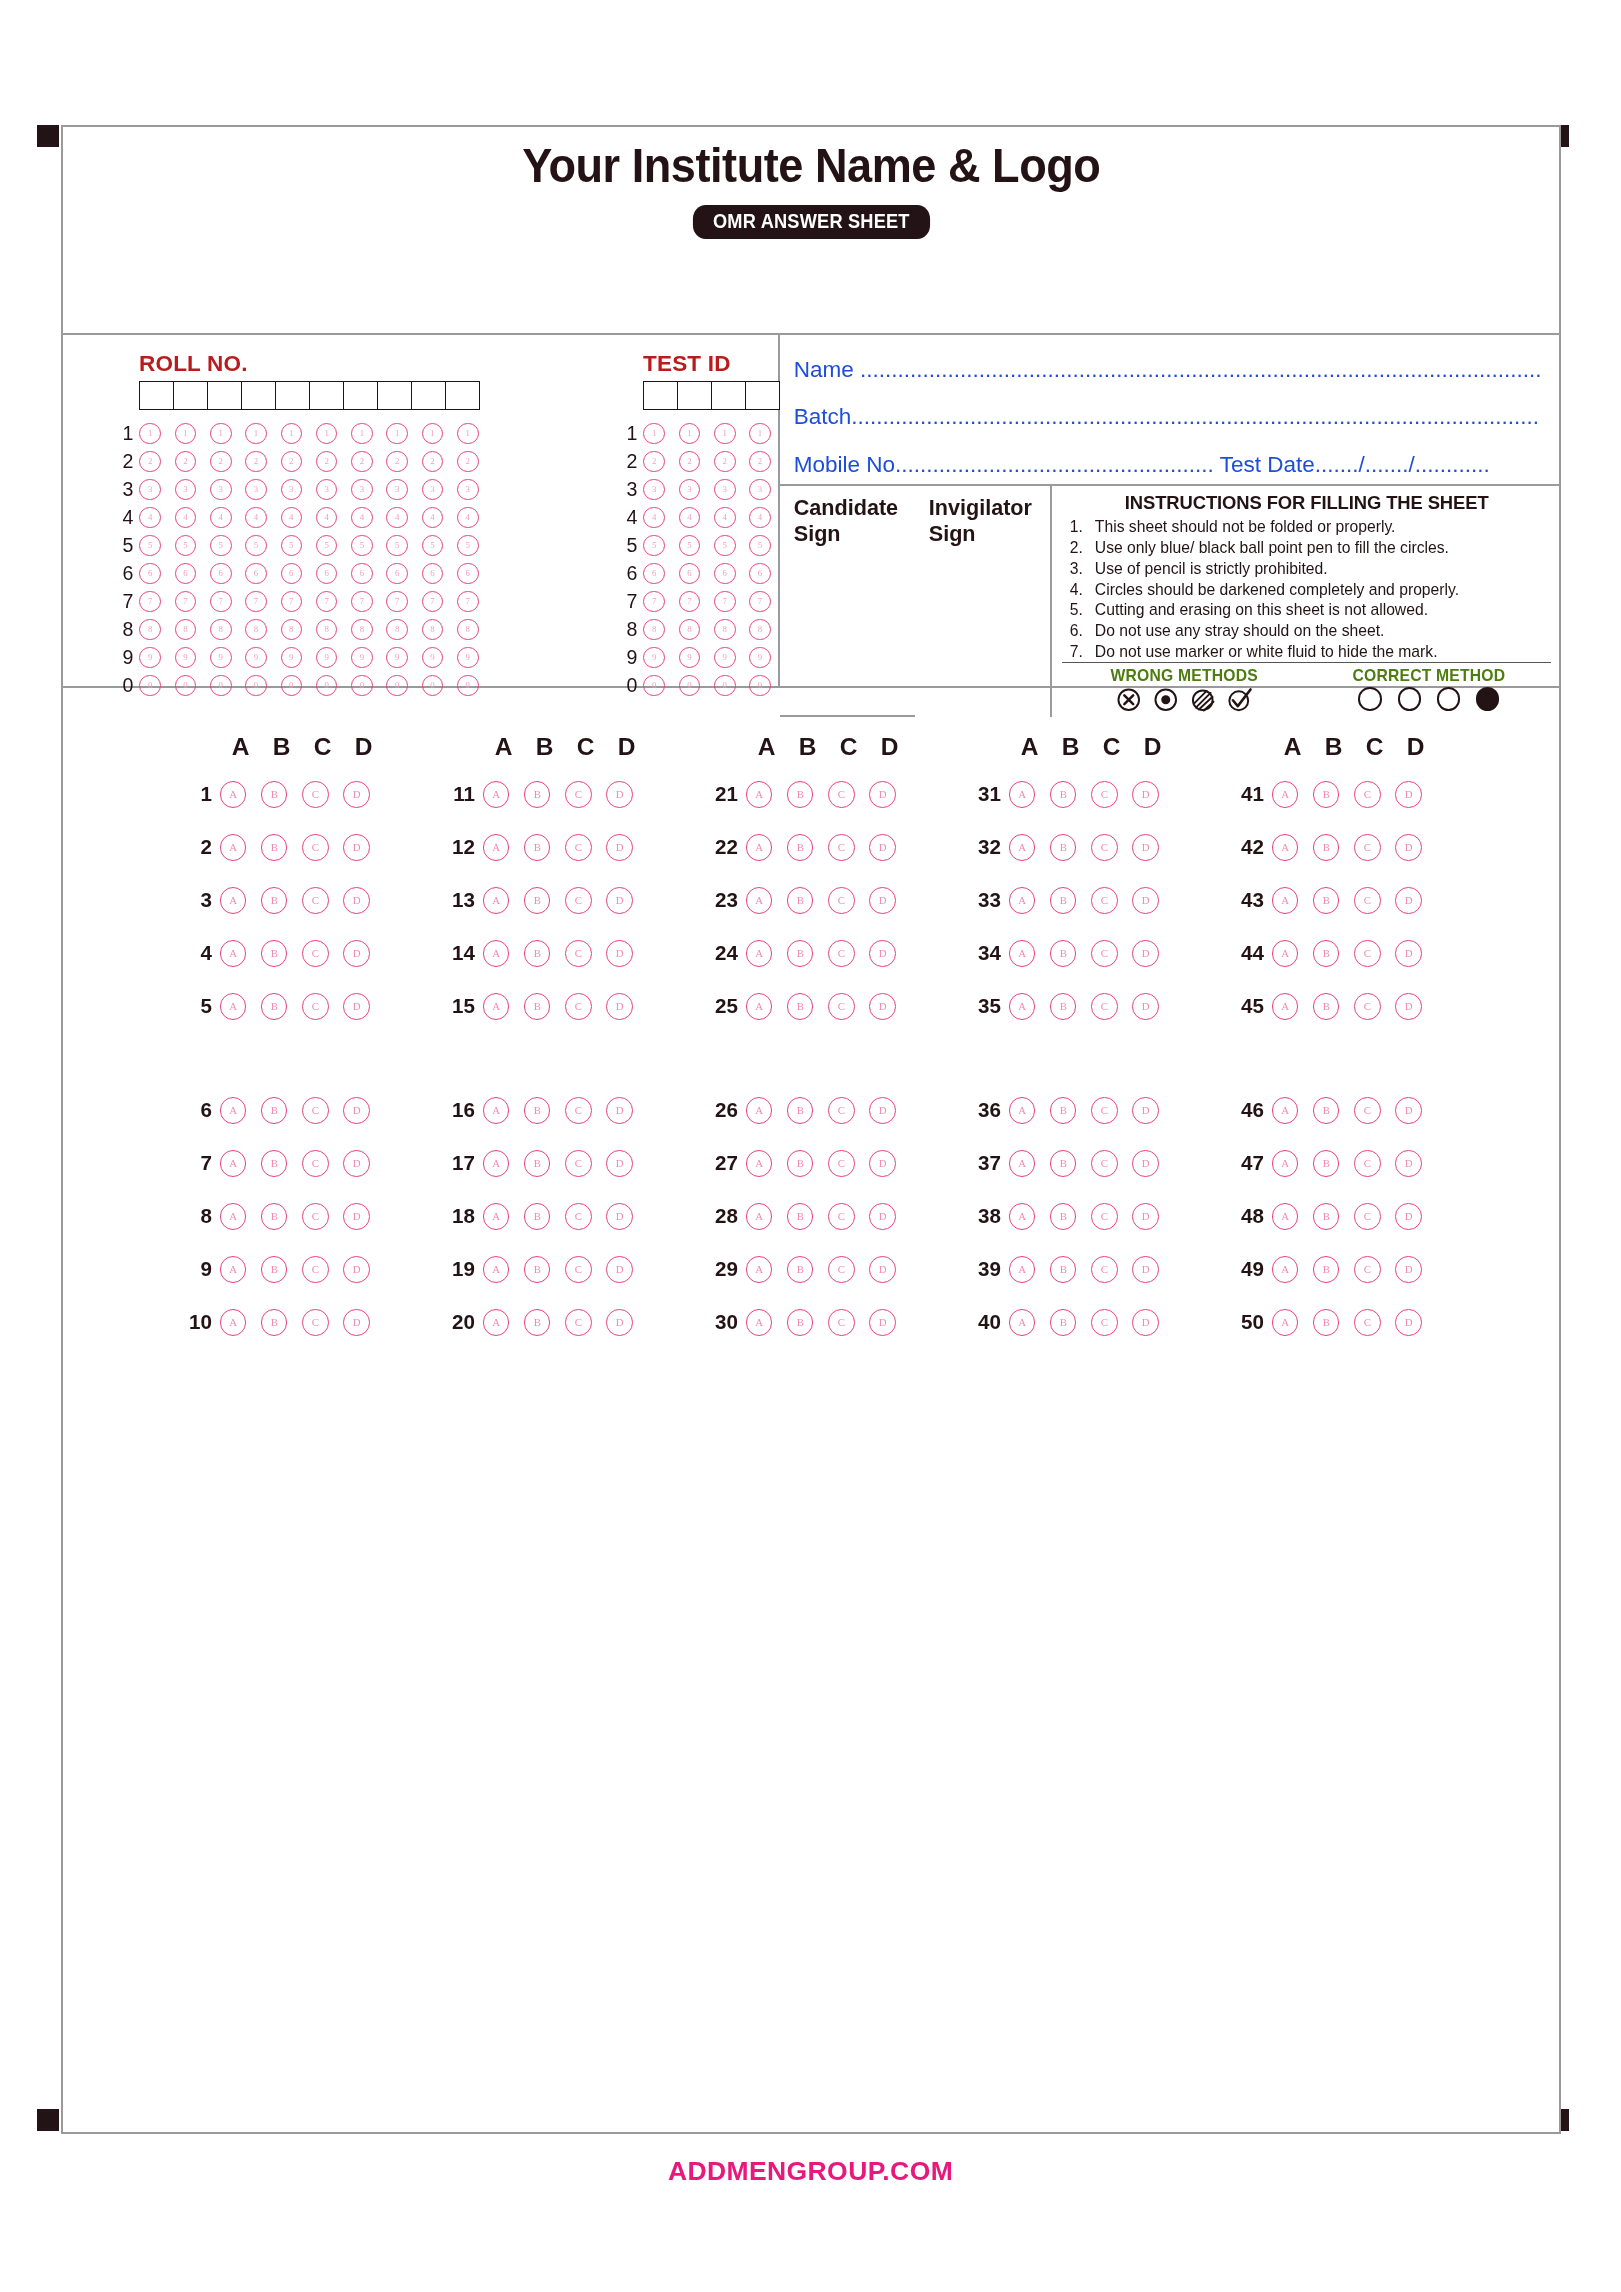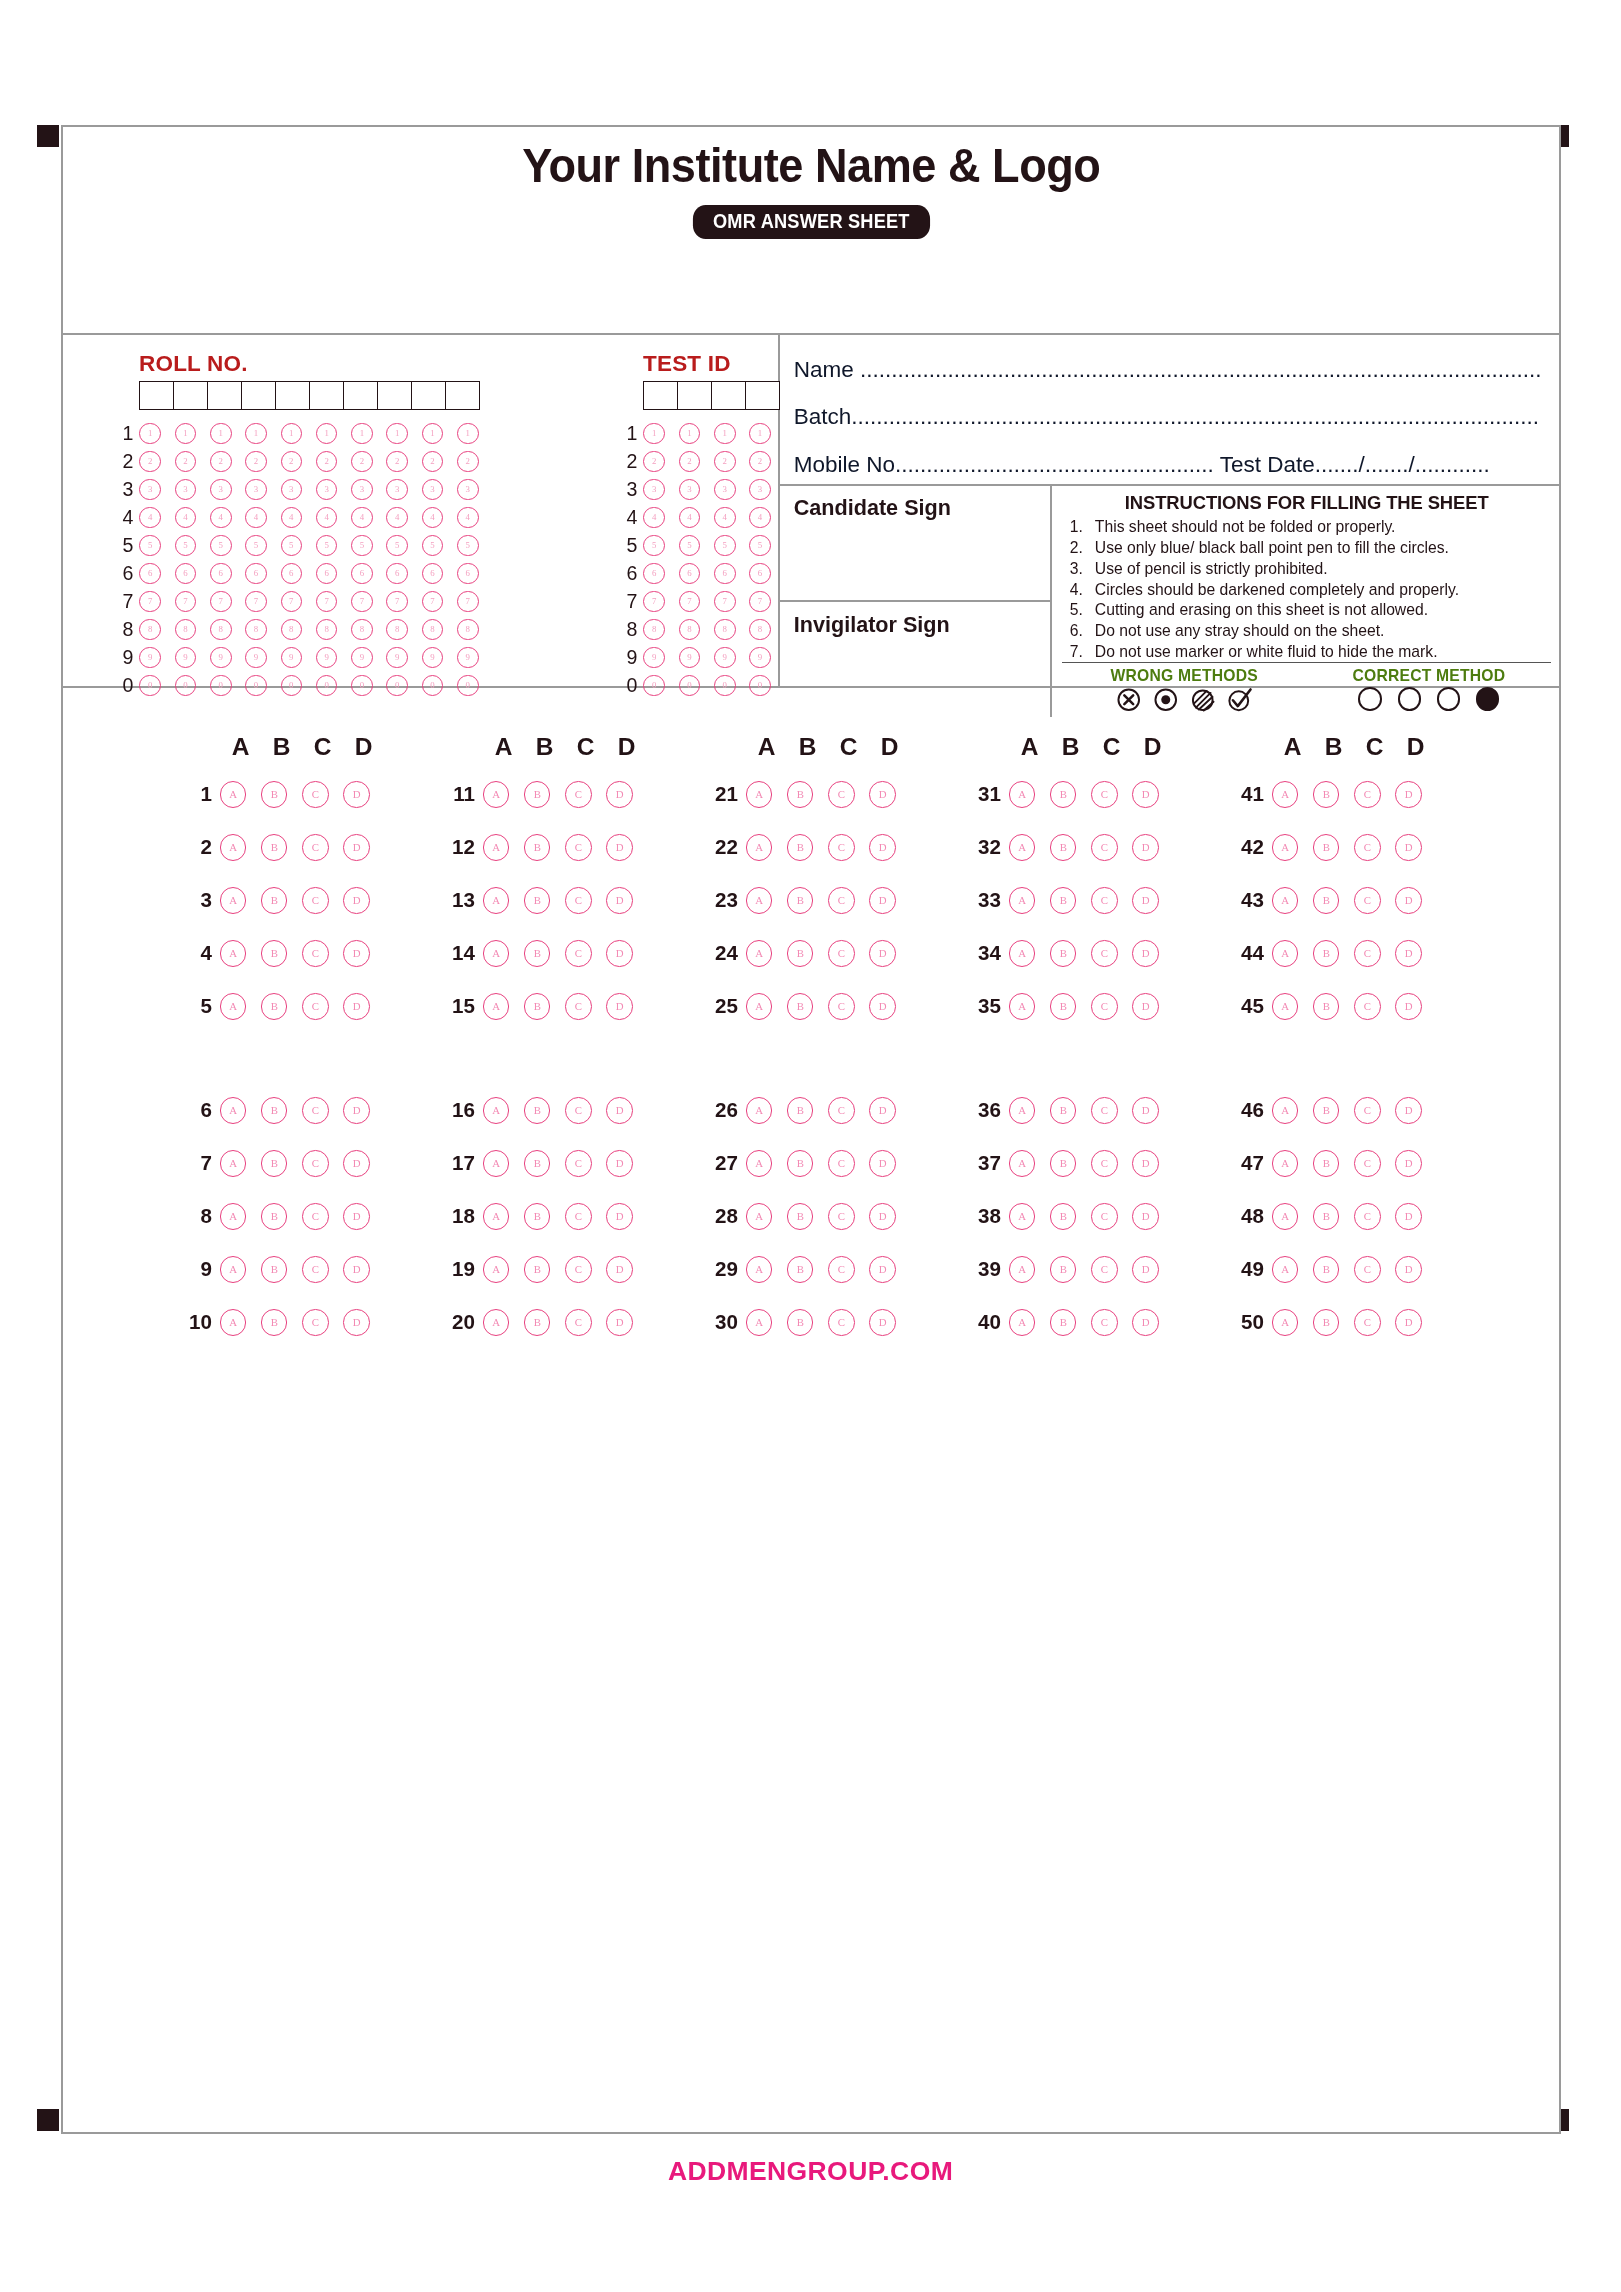--- a/index.html
+++ b/index.html
@@ -156,37 +156,37 @@
 
   
   .name-panel {
     padding: 21.6px 17.6px 5.9px 13.7px;
     box-sizing: border-box;
     height: 155px;
     border-bottom: 2px solid #9a9a9a;
   }
   .field-line {
     font-size: 22.5px;
-    color: #0f172a;
+    color: #1d4ed8;
     white-space: nowrap;
     overflow: hidden;
     margin-bottom: 21.6px;
   }
   .field-line:last-child { margin-bottom: 0; }
 
   .sign-instr {
     display: flex;
     flex: 1;
   }
   .sign-col {
     width: 272px;
     box-sizing: border-box;
     border-right: 2px solid #9a9a9a;
     display: flex;
-    flex-direction: column;
+    flex-direction: row;
   }
   .sign-box {
     flex: 1;
     box-sizing: border-box;
     padding: 9.8px 0 0 13.7px;
     font-size: 21.6px;
     font-weight: bold;
     color: #231316;
   }
   .sign-box.top { border-bottom: 2px solid #9a9a9a; }

